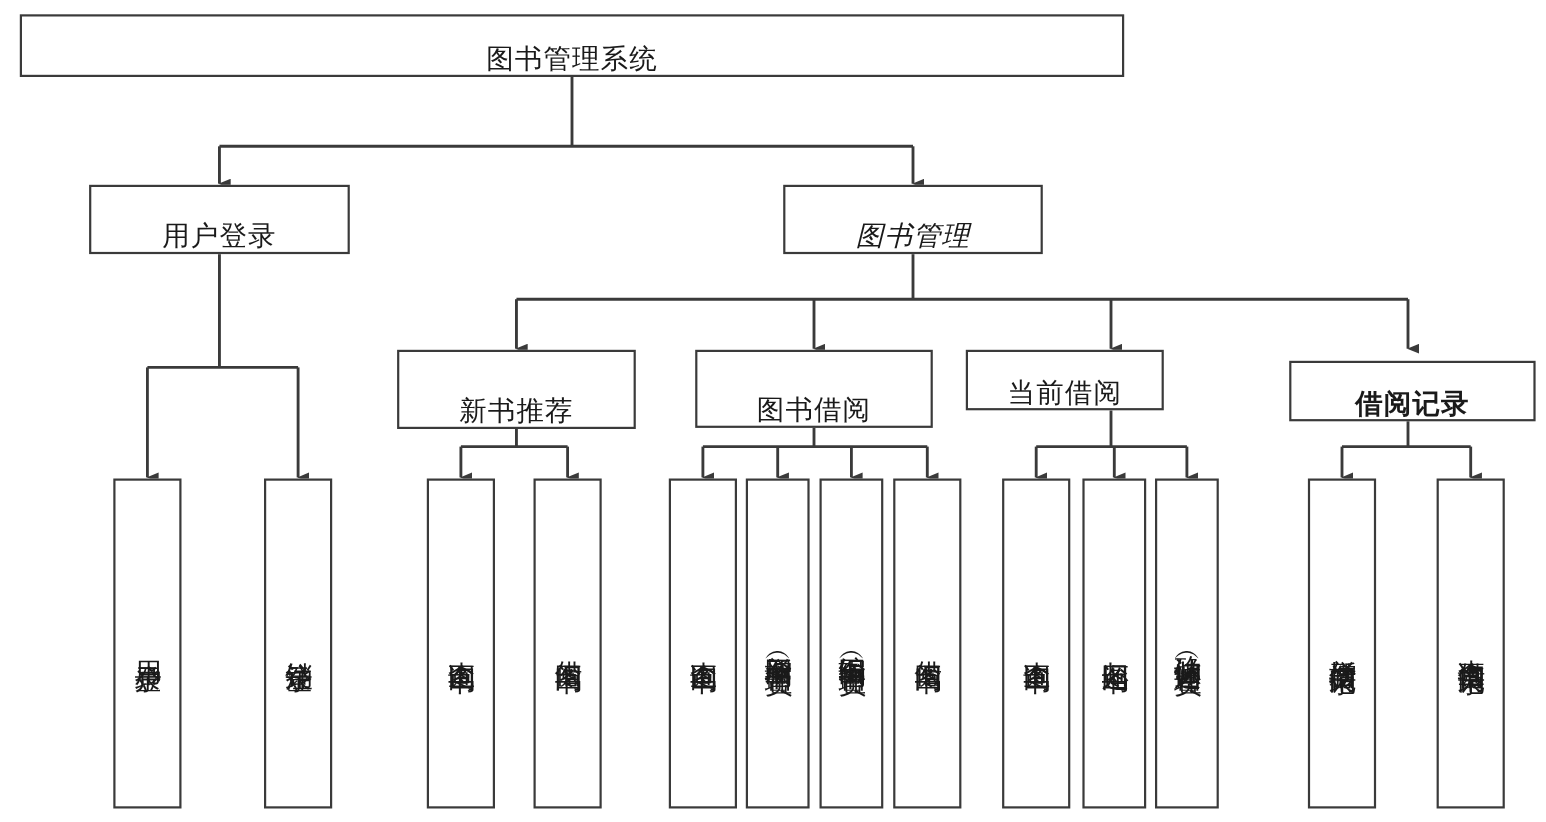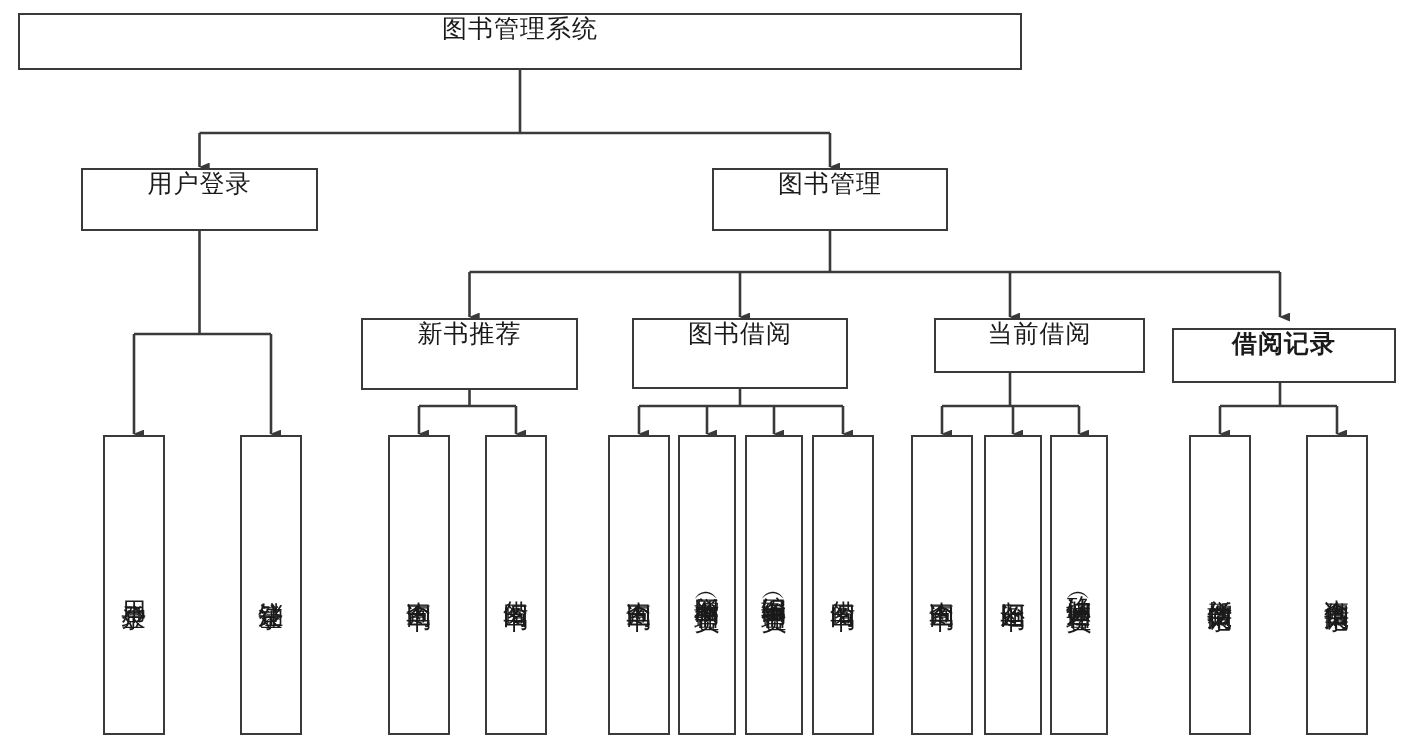--- a/index.html
+++ b/index.html
@@ -25,21 +25,21 @@
     width: 1405px;
     height: 747px;
     pointer-events: none;
   }
   .node {
     position: absolute;
     box-sizing: border-box;
     background: #ffffff;
     border: 2.5px solid #3a3a3a;
     display: flex;
-    align-items: flex-start;
+    align-items: flex-end;
     justify-content: center;
     color: #1a1a1a;
     z-index: 2;
   }
   .node.h .label {
     font-size: 25px;
     line-height: 1.1;
     letter-spacing: 1px;
     white-space: nowrap;
   }
@@ -115,30 +115,30 @@
       </g>
   </svg>
 
   <div id="nodes-layer">
       <div class="node h" style="left: 18px; top: 13px; width: 1004px; height: 57px;">
         <span class="label">图书管理系统</span>
       </div>
       <div class="node h" style="left: 81px; top: 168px; width: 237px; height: 63px;">
         <span class="label">用户登录</span>
       </div>
-      <div class="node h" style="left: 712px; top: 168px; width: 236px; height: 63px;">
+      <div class="node h" style="left: 712px; top: 168px; width: 236px; height: 63px; font-style: italic;">
         <span class="label">图书管理</span>
       </div>
       <div class="node h" style="left: 361px; top: 318px; width: 217px; height: 72px;">
         <span class="label">新书推荐</span>
       </div>
       <div class="node h" style="left: 632px; top: 318px; width: 216px; height: 71px;">
         <span class="label">图书借阅</span>
       </div>
-      <div class="node h" style="left: 934px; top: 318px; width: 211px; height: 55px;">
+      <div class="node h" style="left: 878px; top: 318px; width: 180px; height: 55px;">
         <span class="label">当前借阅</span>
       </div>
       <div class="node h" style="left: 1172px; top: 328px; width: 224px; height: 55px; font-weight: bold;">
         <span class="label">借阅记录</span>
       </div>
       <div class="node v" style="left: 103px; top: 435px; width: 62px; height: 300px;">
         <span class="label">用户登录</span>
       </div>
       <div class="node v" style="left: 240px; top: 435px; width: 62px; height: 300px;">
         <span class="label">注销登录</span>

